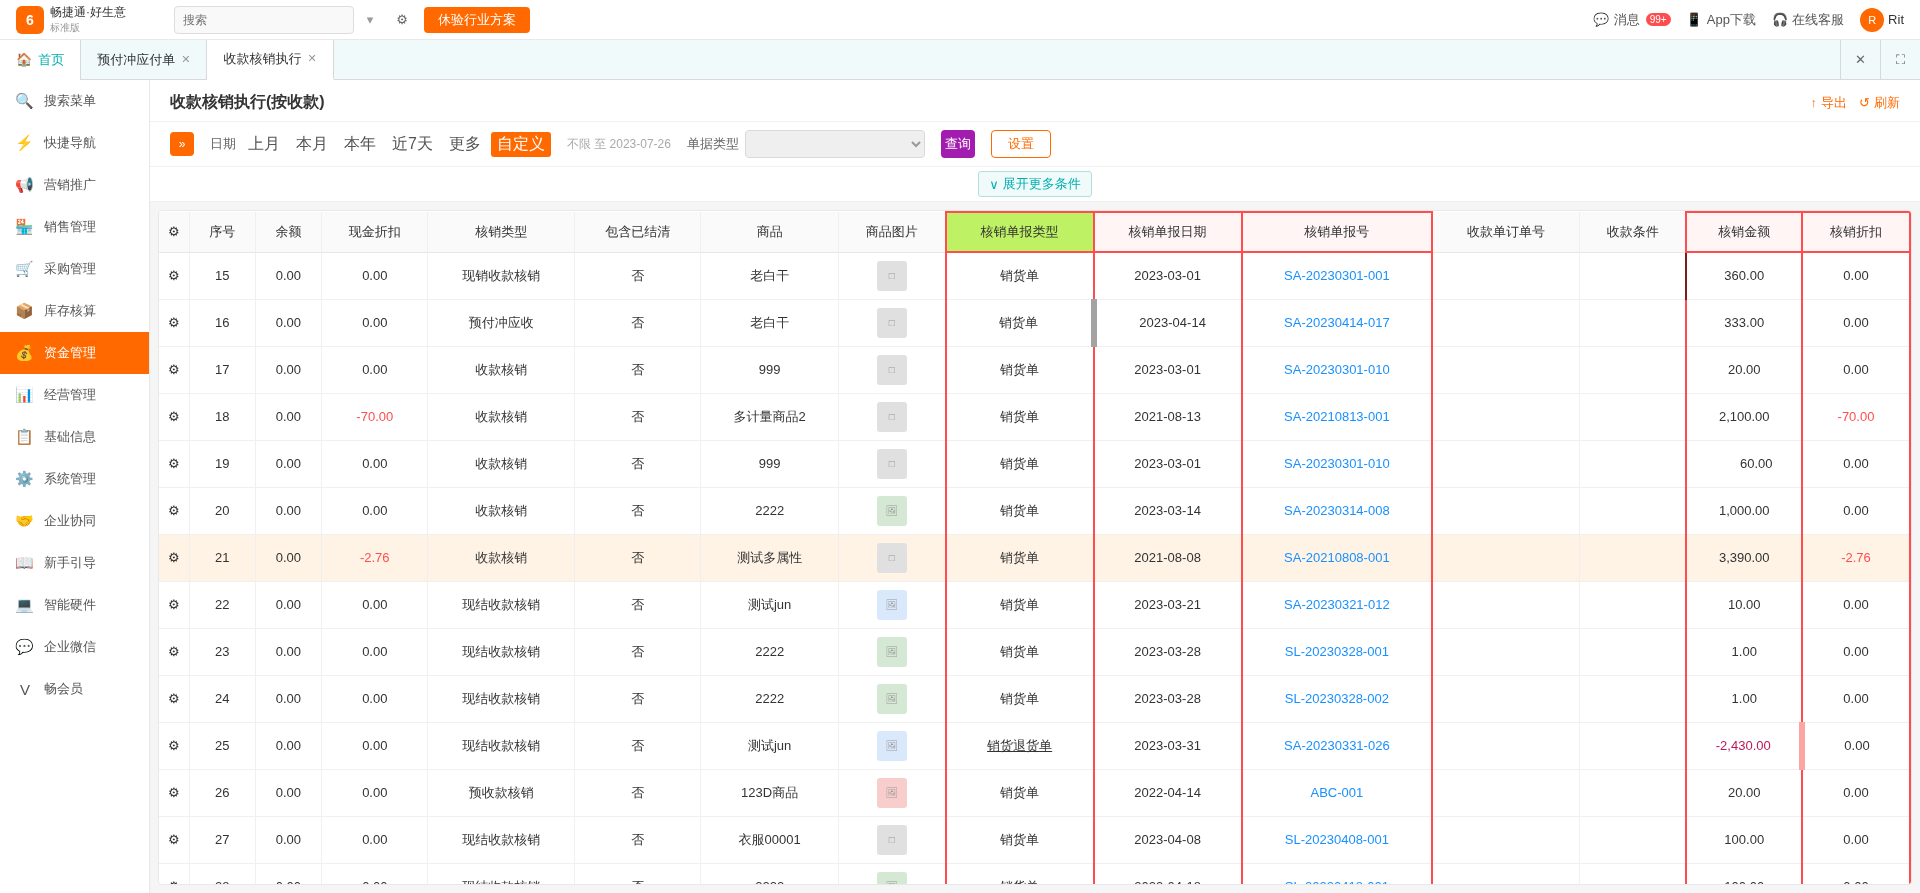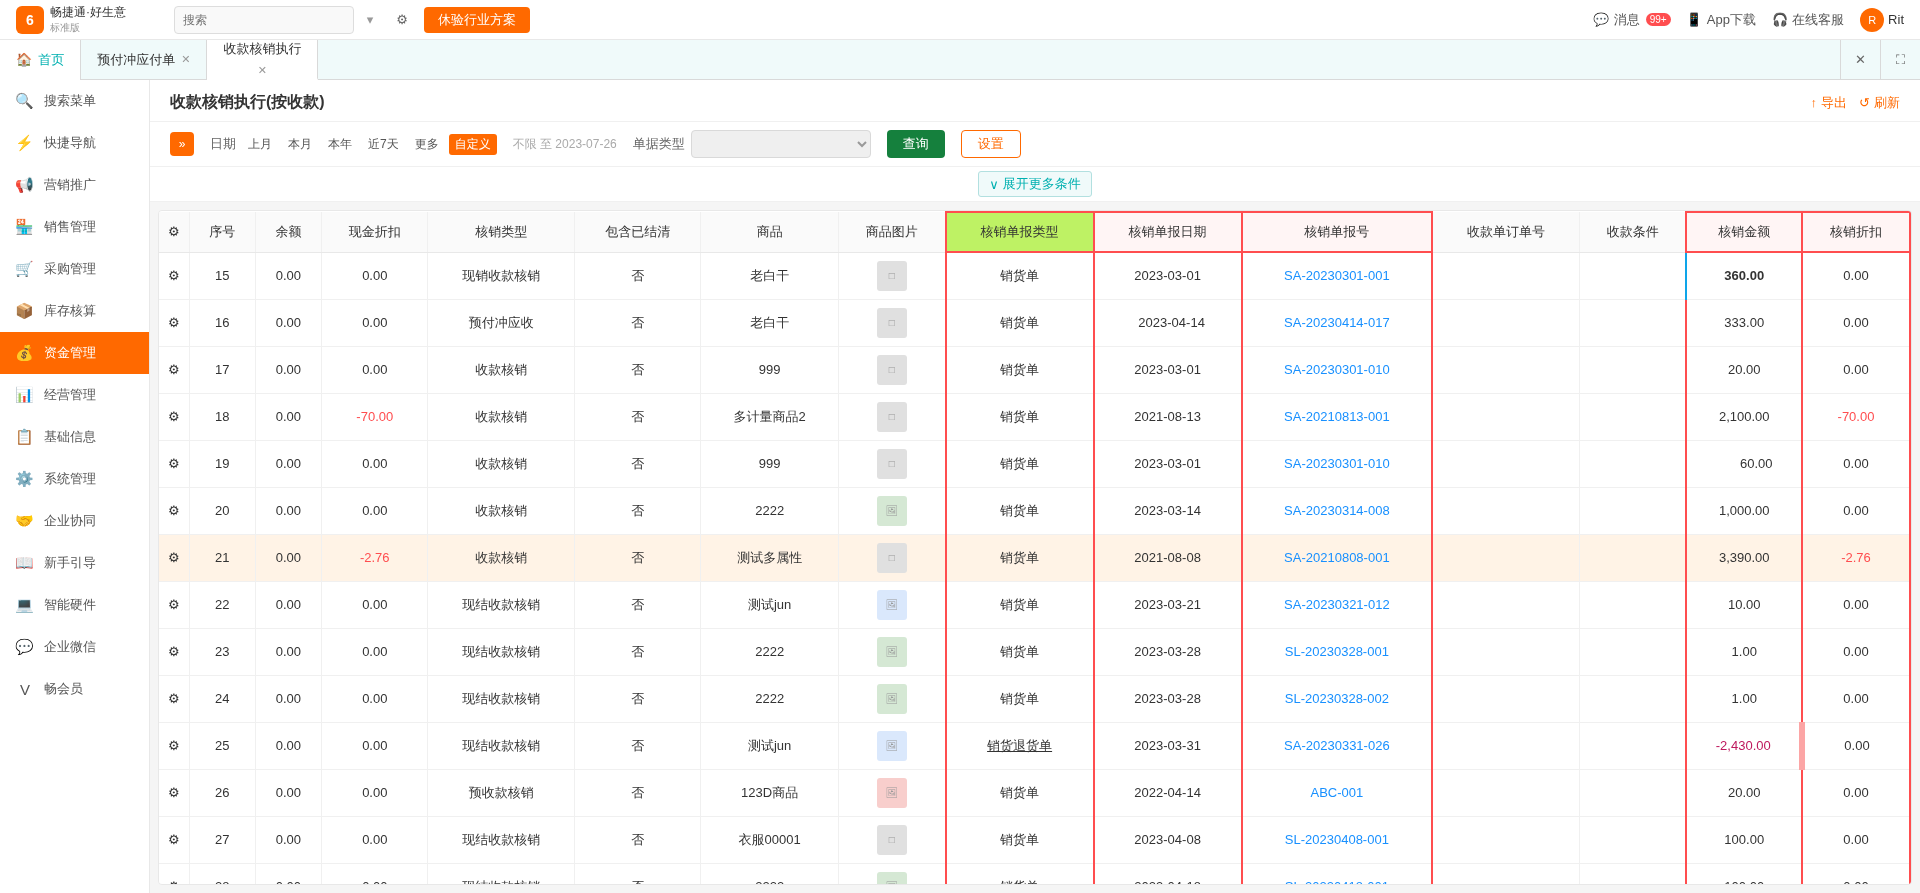--- a/index.html
+++ b/index.html
@@ -47,21 +47,21 @@
       align-items: center;
       padding: 0 16px;
       cursor: pointer;
       font-size: 13px;
       color: #333;
       border-right: 1px solid #d9d9d9;
       position: relative;
       gap: 6px;
     }
     .tab-item.home { background: #fff; color: #00b0b0; font-weight: 500; border-right: 1px solid #d9d9d9; }
-    .tab-item.active { background: #fff; color: #333; font-weight: 500; border-bottom: 2px solid #fff; flex-direction: column; }
+    .tab-item.active { background: #fff; color: #333; font-weight: 500; border-bottom: 2px solid #fff; }
     .tab-item .close-icon { color: #999; font-size: 11px; cursor: pointer; }
     .tab-bar-actions { margin-left: auto; display: flex; align-items: center; gap: 0; }
     .tab-action-btn { width: 40px; height: 40px; display: flex; align-items: center; justify-content: center; border-left: 1px solid #d9d9d9; cursor: pointer; color: #666; }
 
     
     .main-layout { display: flex; height: calc(893px - 80px); }
 
     
     .sidebar {
       width: 150px;
@@ -122,27 +122,27 @@
       color: white;
       border: none;
       border-radius: 4px;
       cursor: pointer;
       display: flex; align-items: center; justify-content: center;
       font-size: 12px;
     }
     .filter-group { display: flex; align-items: center; gap: 6px; }
     .filter-label { color: #666; font-size: 13px; white-space: nowrap; }
     .date-shortcuts { display: flex; align-items: center; gap: 4px; }
-    .date-btn { padding: 2px 6px; cursor: pointer; color: #555; font-size: 12px; border-radius: 3px; }
+    .date-btn { padding: 2px 6px; cursor: pointer; color: #555; font-size: 16px; border-radius: 3px; }
     .date-btn.custom { color: white; background: #ff6900; border-radius: 3px; }
     .date-range-text { color: #aaa; font-size: 12px; }
     .filter-input { width: 180px; height: 28px; border: 1px solid #d9d9d9; border-radius: 4px; padding: 0 8px; color: #999; font-size: 12px; }
     .filter-dots { color: #999; letter-spacing: 2px; }
     .filter-select { width: 180px; height: 28px; border: 1px solid #d9d9d9; border-radius: 4px; padding: 0 8px; color: #999; font-size: 12px; }
-    .query-btn { background: #15803d; color: white; border: none; padding: 5px 16px; border-radius: 4px; cursor: pointer; font-size: 13px; }
+    .query-btn { background: #a21caf; color: white; border: none; padding: 5px 4px; border-radius: 4px; cursor: pointer; font-size: 13px; }
     .setting-btn { background: #fff; color: #ff6900; border: 1px solid #ff6900; padding: 4px 16px; border-radius: 4px; cursor: pointer; font-size: 13px; }
     .expand-more { display: flex; align-items: center; gap: 4px; color: #00b0b0; cursor: pointer; font-size: 12px; border: 1px solid #b2e0e0; border-radius: 3px; padding: 3px 10px; background: #f0fafa; }
 
     
     .table-container {
       flex: 1;
       background: #fff;
       overflow: auto;
       margin: 8px;
       border-radius: 4px;
@@ -390,34 +390,34 @@
       <td style="">0.00</td>
       <td>现销收款核销</td>
       <td>否</td>
       <td>老白干</td>
       <td><span class="img-thumb">□</span></td>
       <td style="border-left:2px solid #ff4d4f; border-right:2px solid #ff4d4f;">销货单</td>
       <td style="border-left:2px solid #ff4d4f; border-right:2px solid #ff4d4f;">2023-03-01</td>
       <td style="border-left:2px solid #ff4d4f; border-right:2px solid #ff4d4f;"><a class="link-text" href="#">SA-20230301-001</a></td>
       <td></td>
       <td></td>
-      <td style="border-left:2px solid #0ea5e9; border-right:2px solid #ff4d4f;font-weight:bold; ">360.00</td>
+      <td style="border-left:2px solid #7f1d1d; border-right:2px solid #ff4d4f; ">360.00</td>
       <td style="border-left:2px solid #ff4d4f; border-right:2px solid #ff4d4f; ">0.00</td>
     </tr>
             <tr>
       <td>⚙</td>
       <td>16</td>
       <td>0.00</td>
       <td style="">0.00</td>
       <td>预付冲应收</td>
       <td>否</td>
       <td>老白干</td>
       <td><span class="img-thumb">□</span></td>
       <td style="border-left:2px solid #ff4d4f; border-right:2px solid #ff4d4f;">销货单</td>
-      <td style="border-left:2px solid #a3a3a3; border-right:2px solid #ff4d4f;padding-left:16px;">2023-04-14</td>
+      <td style="border-left:6px solid #a3a3a3; border-right:2px solid #ff4d4f;padding-left:16px;">2023-04-14</td>
       <td style="border-left:2px solid #ff4d4f; border-right:2px solid #ff4d4f;"><a class="link-text" href="#">SA-20230414-017</a></td>
       <td></td>
       <td></td>
       <td style="border-left:2px solid #ff4d4f; border-right:2px solid #ff4d4f; ">333.00</td>
       <td style="border-left:2px solid #ff4d4f; border-right:2px solid #ff4d4f; ">0.00</td>
     </tr>
             <tr>
       <td>⚙</td>
       <td>17</td>
       <td>0.00</td>

